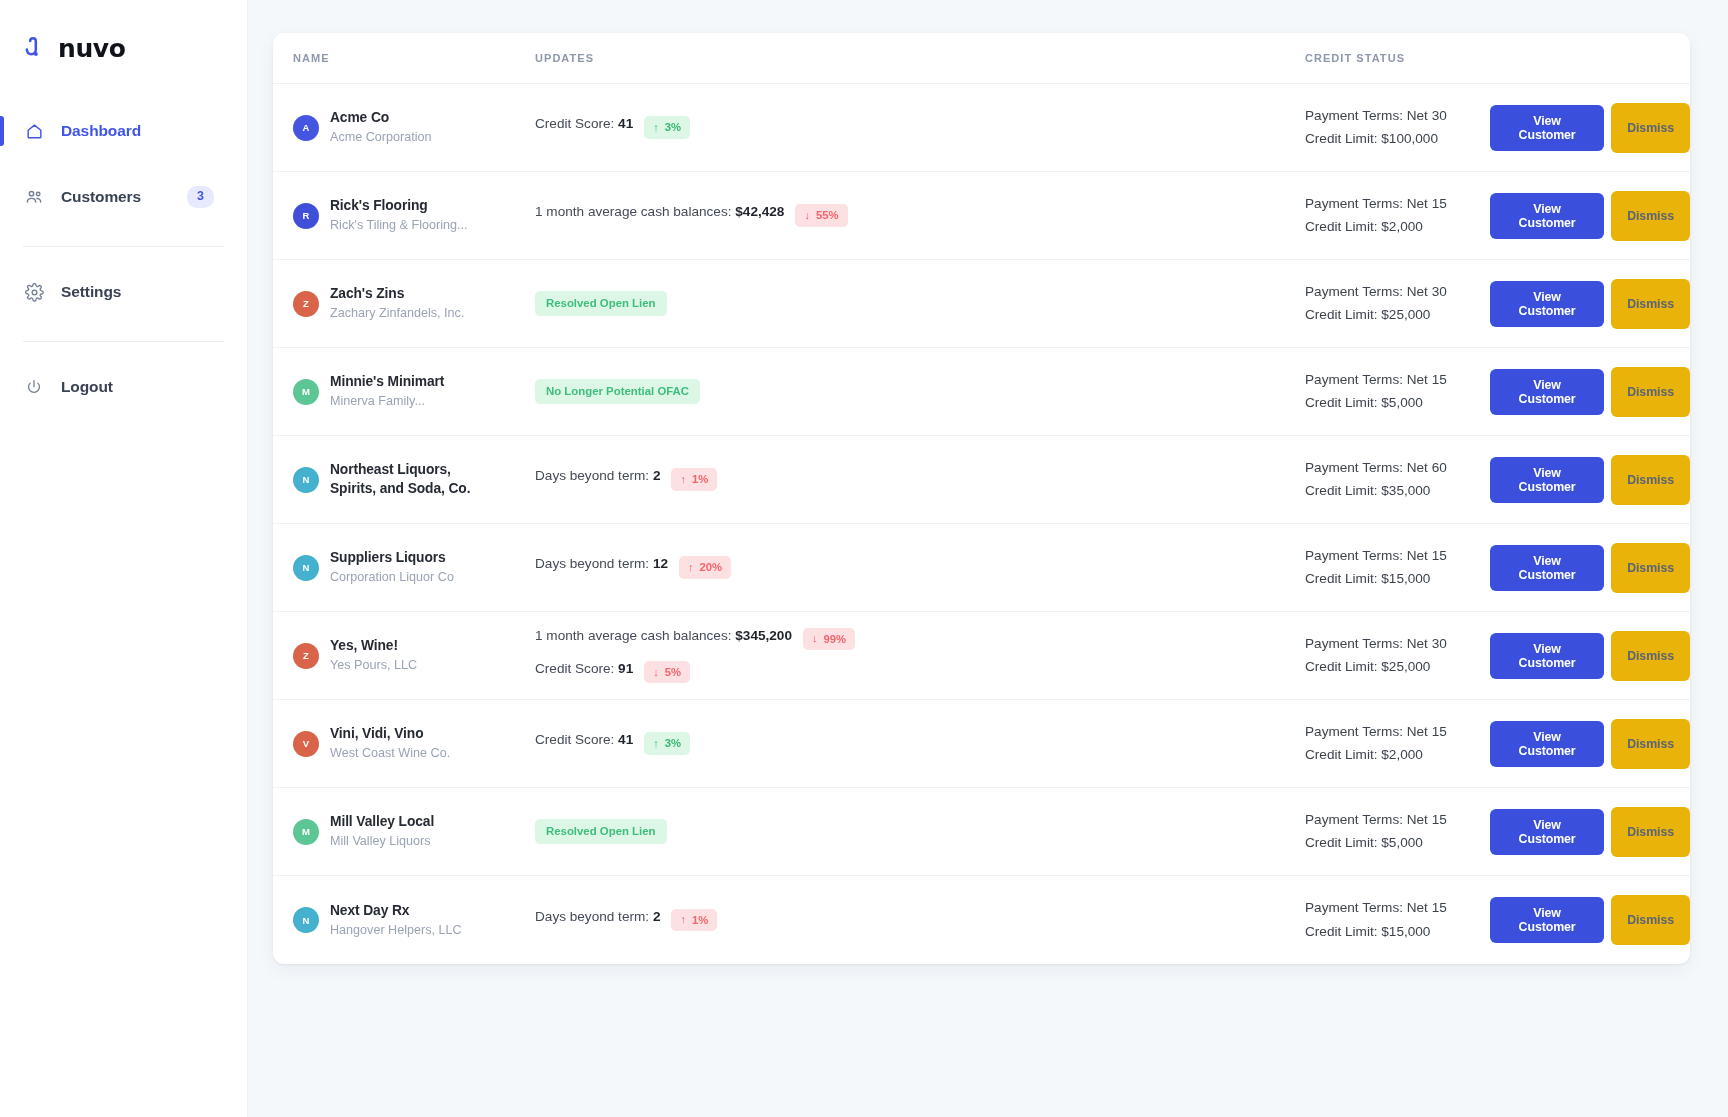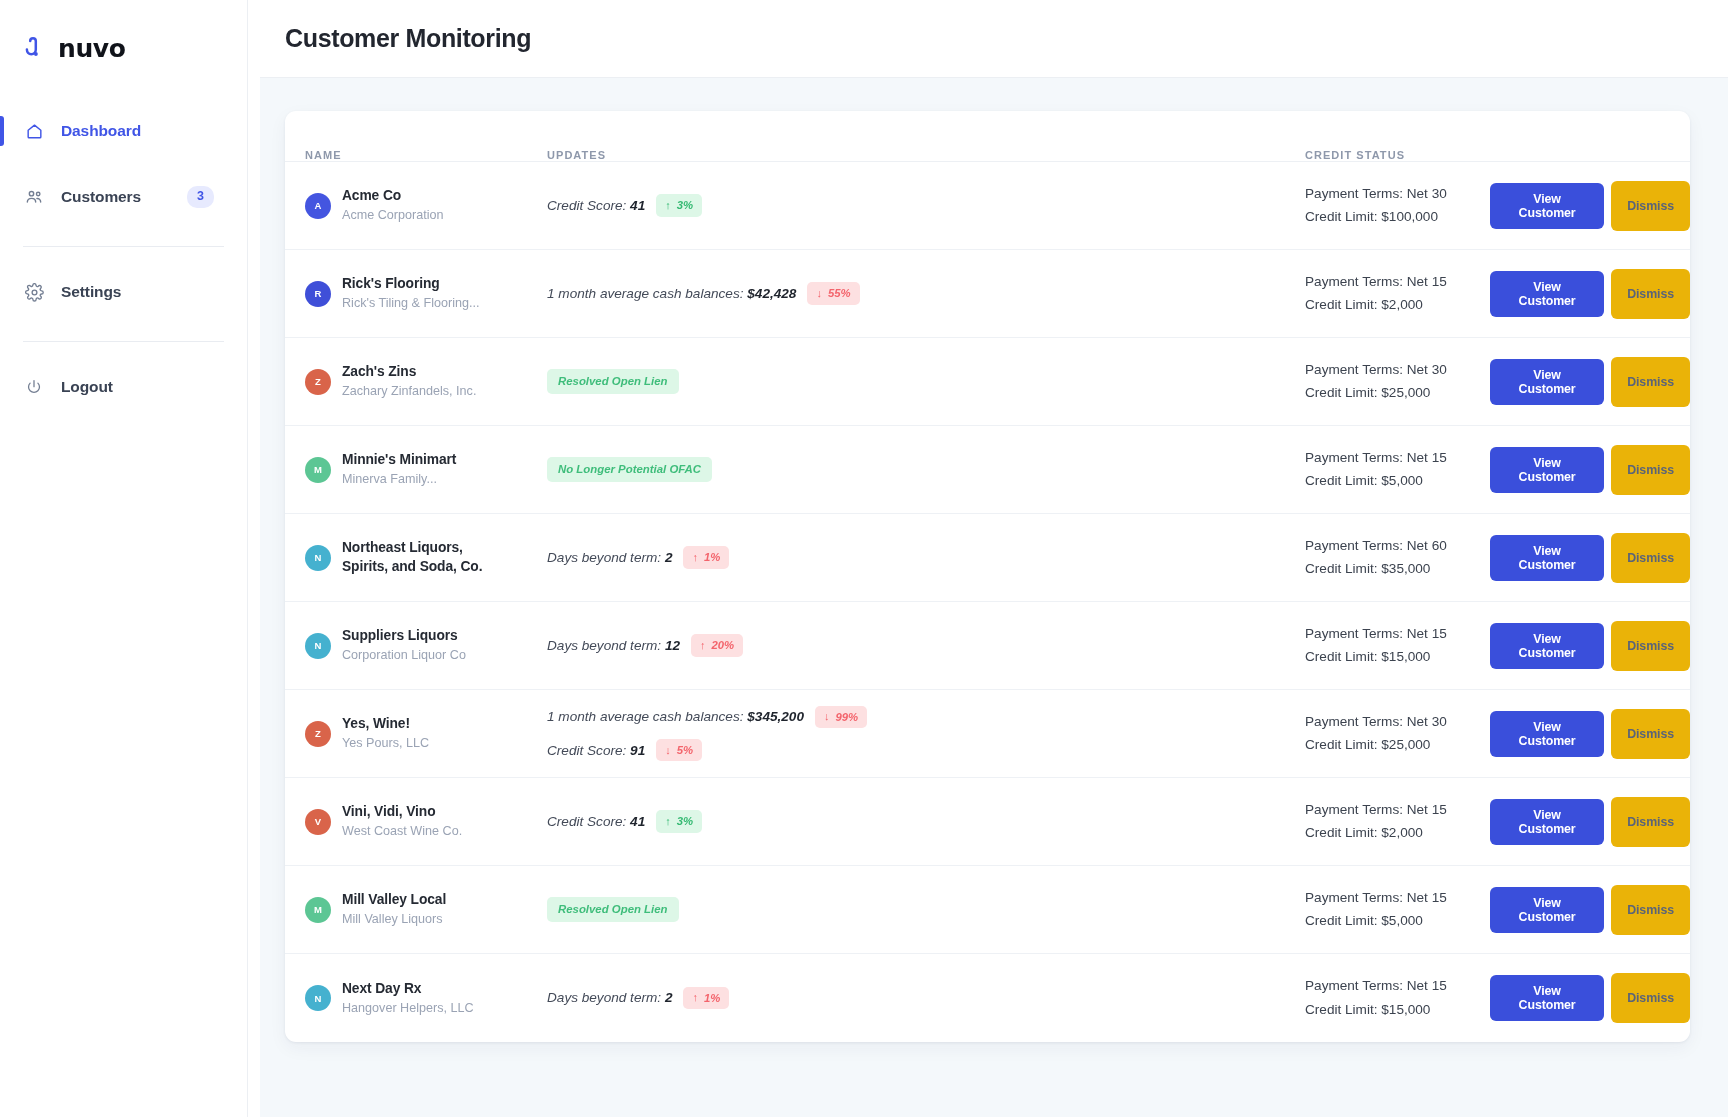--- a/index.html
+++ b/index.html
@@ -7,21 +7,20 @@
     width: 1728px;
     height: 1117px;
     font-family: "Liberation Sans", sans-serif;
     background: #ffffff;
     overflow: hidden;
   }
   #app {
     display: flex;
     width: 1728px;
     height: 1117px;
-    gap: 12px;
   }
 
   
   .sidebar {
     width: 248px;
     min-width: 248px;
     height: 1117px;
     background: #ffffff;
     border-right: 1px solid #eceff3;
     padding-top: 28px;
@@ -123,21 +122,21 @@
   .card {
     background: #ffffff;
     border-radius: 11px;
     box-shadow: 0 1px 3px rgba(30,45,80,.07), 0 6px 18px rgba(30,45,80,.05);
     overflow: hidden;
   }
 
   
   .thead {
     display: flex;
-    align-items: flex-end;
+    align-items: center;
     height: 51px;
     padding: 0 0 0 20px;
     border-bottom: 1px solid #edf0f4;
   }
   .th {
     font-size: 11px;
     font-weight: 700;
     letter-spacing: 1.05px;
     color: #8e98ab;
   }
@@ -178,21 +177,21 @@
     line-height: 1.32;
   }
   .cust-sub {
     font-size: 12.6px;
     color: #9aa3b4;
     line-height: 1.3;
   }
 
   
   .upd-cell { padding-left: 20px; display: flex; flex-direction: column; gap: 11px; }
-  .upd-line { display: flex; align-items: center; gap: 11px; font-style: italic; }
+  .upd-line { display: flex; align-items: flex-start; gap: 11px; }
   .upd-text { font-size: 13.6px; color: #434a58; }
   .upd-text b { color: #1f242d; font-weight: 700; }
   .pct {
     display: inline-flex;
     align-items: center;
     gap: 6px;
     font-size: 11.3px;
     font-weight: 700;
     border-radius: 5px;
     padding: 4px 9px;
@@ -300,23 +299,20 @@
             <path d="M12 3.5 v8"></path>
             <path d="M6.8 6.8 a7.3 7.3 0 1 0 10.4 0"></path>
           </svg>
         </span>
         <span class="nav-label">Logout</span>
       </div>
     </nav>
   </aside>
 
   <main class="main">
-    <div class="page-header">
-      <h1 class="page-title">Customer Monitoring</h1>
-    </div>
 
     <div class="content">
       <div class="card">
         <div class="thead">
           <div class="th col-name">NAME</div>
           <div class="th col-upd">UPDATES</div>
           <div class="th col-credit">CREDIT STATUS</div>
           <div class="th col-act"></div>
         </div>
         <div id="tbody">

